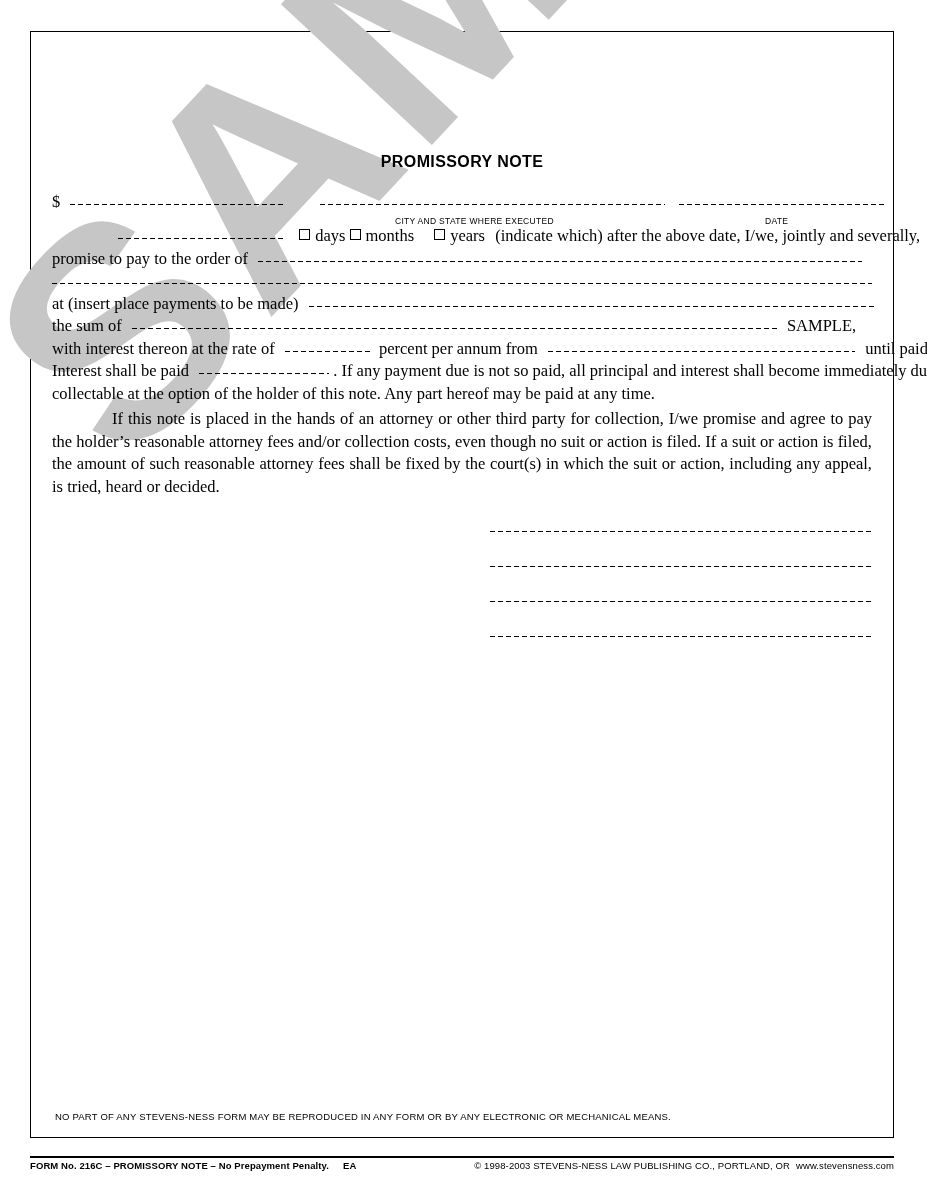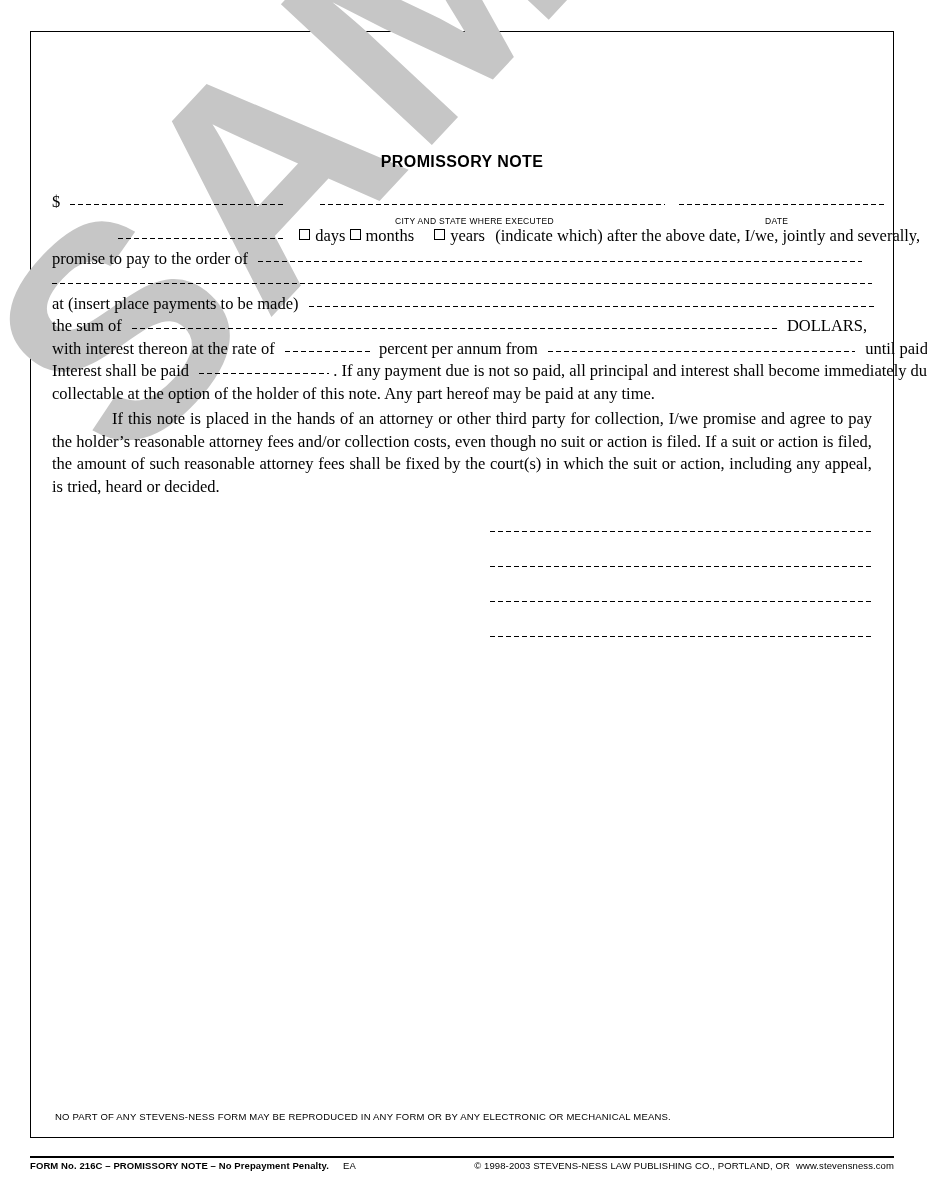--- a/index.html
+++ b/index.html
@@ -170,21 +170,21 @@
     z-index: 10;
   }
   .footer-left {
     position: absolute;
     left: 0;
     top: 0;
     font-weight: bold;
     letter-spacing: 0.1px;
   }
   .footer-left .ea {
-    font-weight: normal;
+    font-weight: bold;
     margin-left: 14px;
   }
   .footer-right {
     position: absolute;
     right: 0;
     top: 0;
     text-align: center;
     letter-spacing: 0.1px;
   }
   .footer-right .url { margin-left: 6px; }
@@ -239,21 +239,21 @@
       </div>
 
       <div class="row">
         <span>at (insert place payments to be made)</span>
         <span class="fill-solidish" style="width:568px;margin-left:6px;"></span>
       </div>
 
       <div class="row">
         <span>the sum of</span>
         <span class="fill-solidish" style="width:645px;margin-left:6px;"></span>
-        <span style="margin-left:6px;">DOLLARS,</span>
+        <span style="margin-left:6px;">SAMPLE,</span>
       </div>
 
       <div class="row">
         <span>with interest thereon at the rate of</span>
         <span class="fill-solidish" style="width:88px;margin-left:6px;"></span>
         <span style="margin-left:2px;">percent per annum from</span>
         <span class="fill-solidish" style="width:307px;margin-left:6px;"></span>
         <span style="margin-left:6px;">until paid.</span>
       </div>
 

